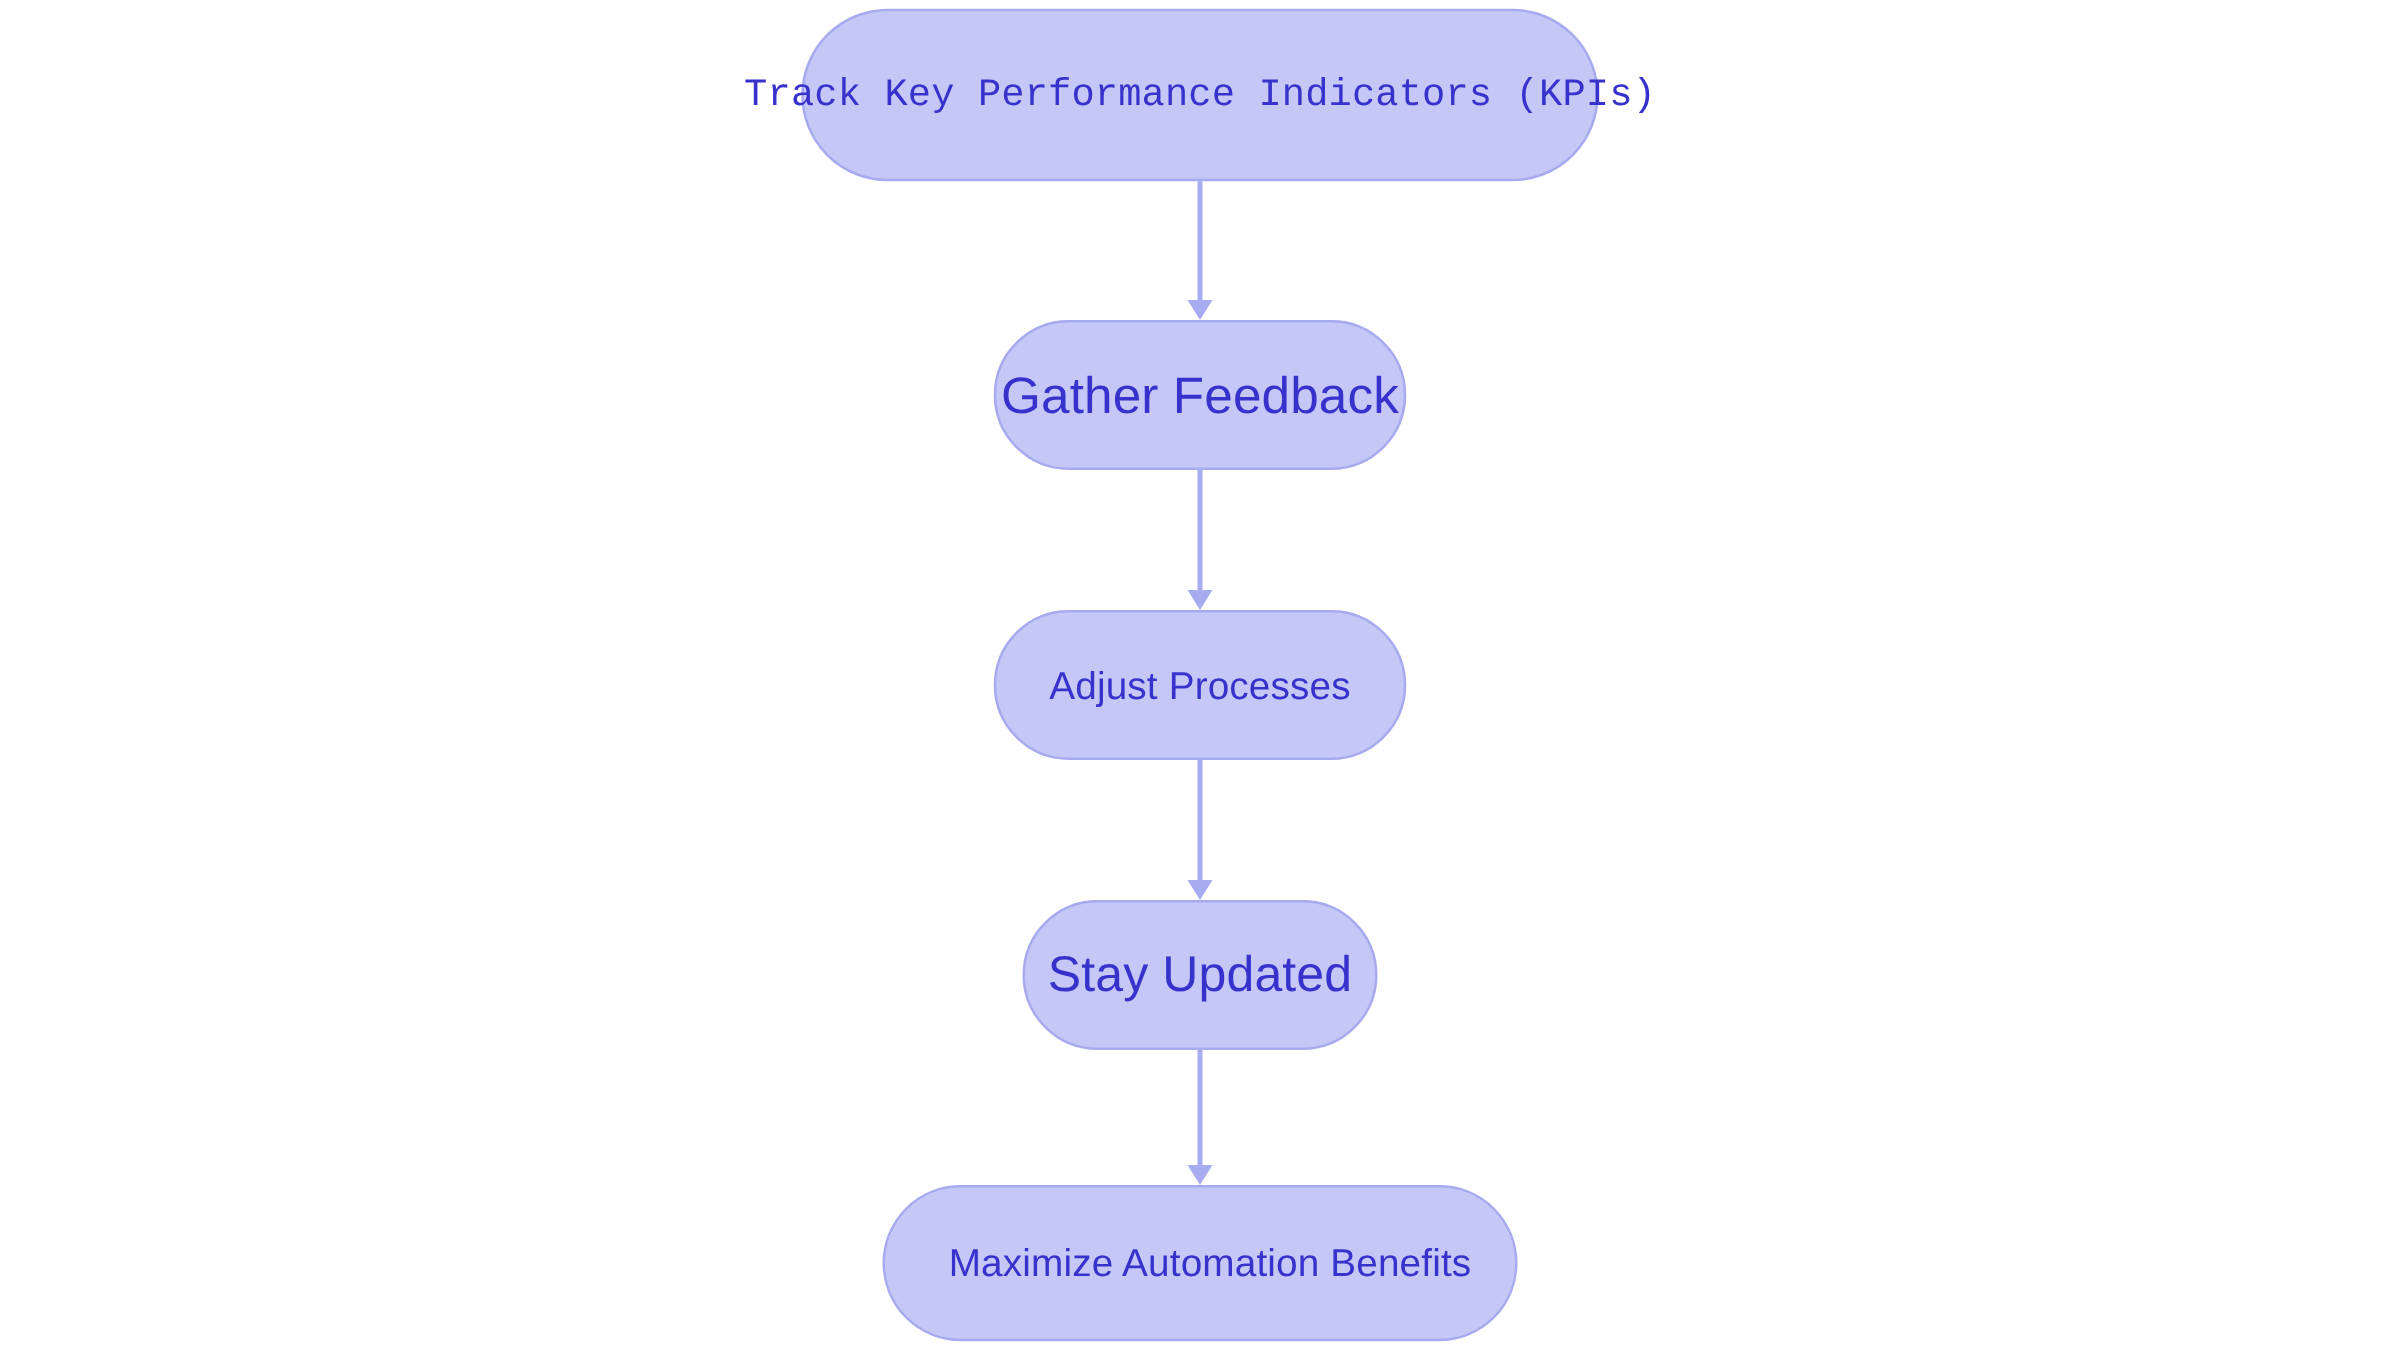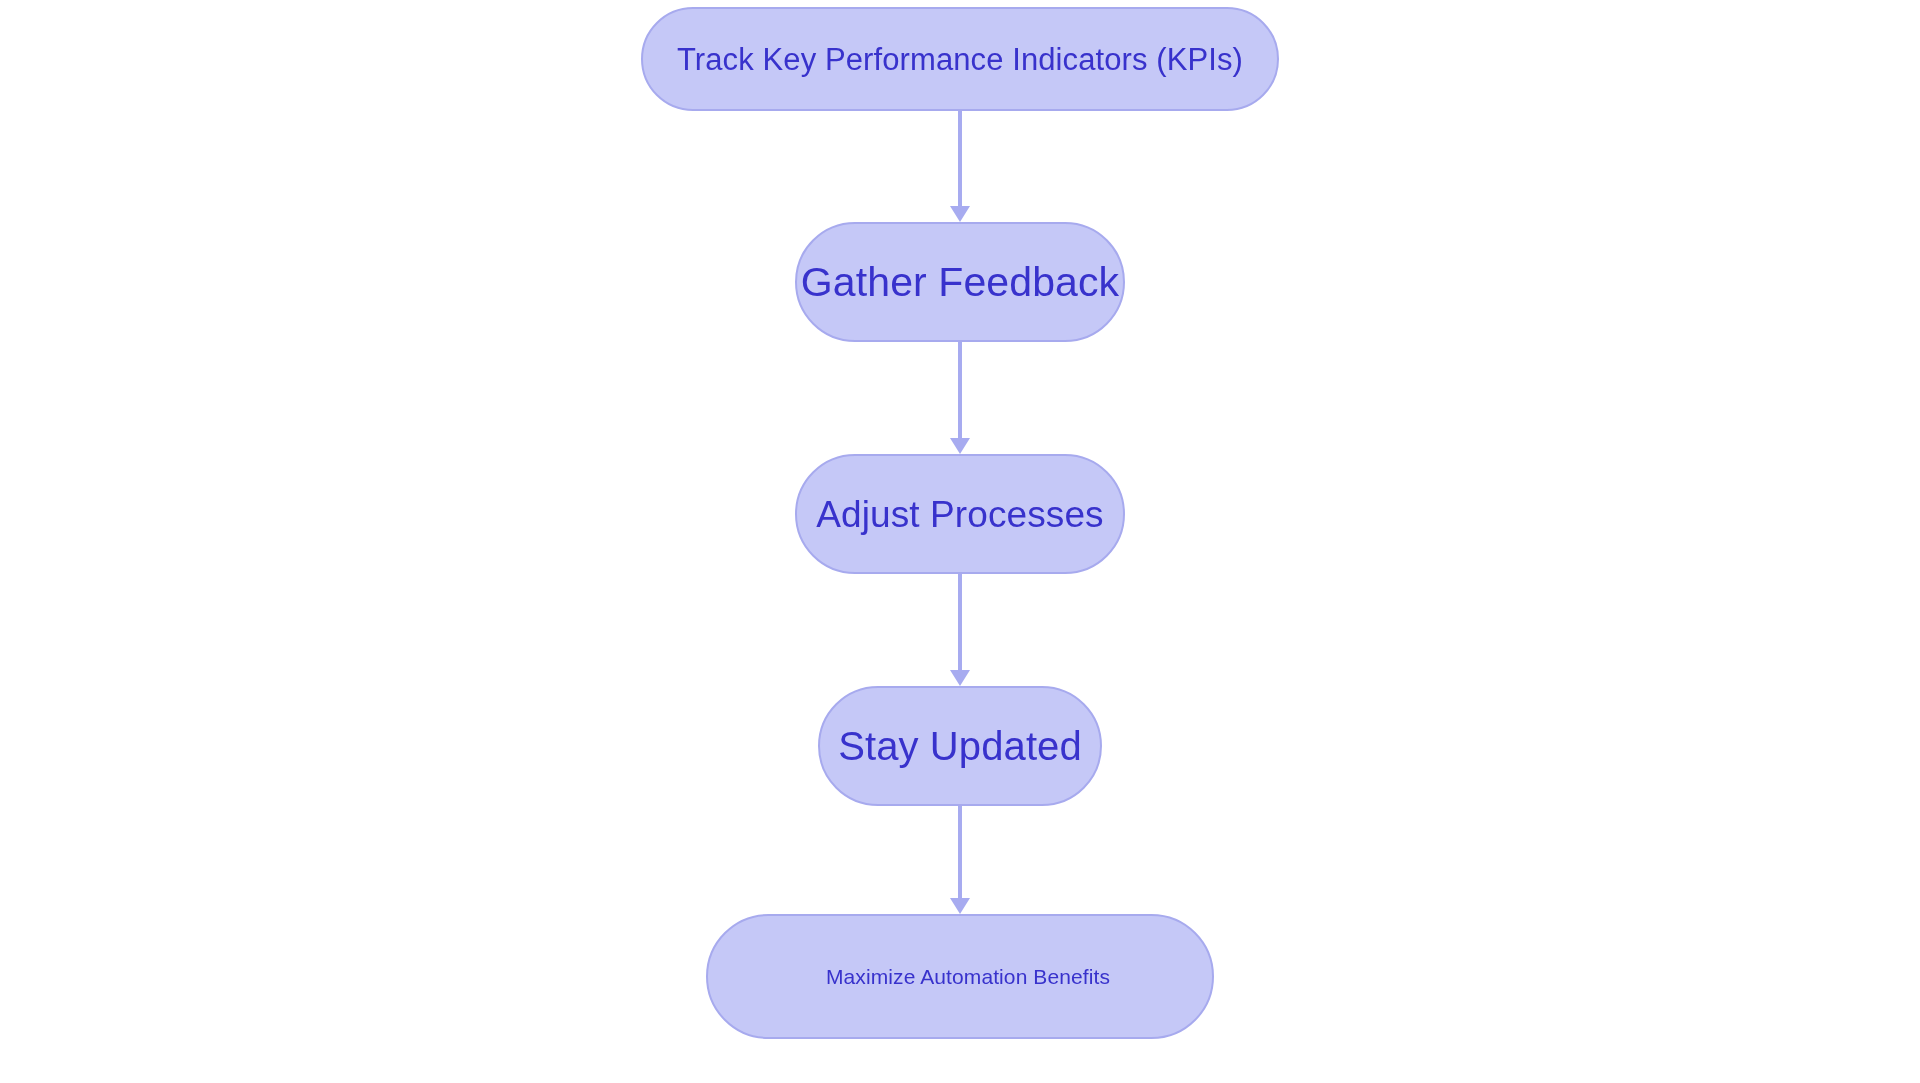--- a/index.html
+++ b/index.html
@@ -46,34 +46,34 @@
     user-select: none;
   }
   .flow-node .node-label {
     color: #3832cc;
     font-weight: 400;
     letter-spacing: 0.1px;
     line-height: 1;
   }
 
   
-  .node-1 { width: 638px; height: 104px; margin-top: 7px; }
+  .node-1 { width: 638px; height: 138px; margin-top: 7px; font-family: Liberation Mono, monospace; }
   .node-1 .node-label { font-size: 31px; }
 
   .node-2 { width: 330px; height: 120px; }
   .node-2 .node-label { font-size: 41px; }
 
   .node-3 { width: 330px; height: 120px; }
-  .node-3 .node-label { font-size: 37px; }
+  .node-3 .node-label { font-size: 31px; }
 
   .node-4 { width: 284px; height: 120px; }
   .node-4 .node-label { font-size: 40px; }
 
   .node-5 { width: 508px; height: 125px; }
-  .node-5 .node-label { font-size: 21px; margin-left: 16px; }
+  .node-5 .node-label { font-size: 31px; margin-left: 16px; }
 
   
   .flow-connector {
     position: relative;
     width: 24px;
     display: flex;
     flex-direction: column;
     align-items: center;
     justify-content: flex-start;
   }

